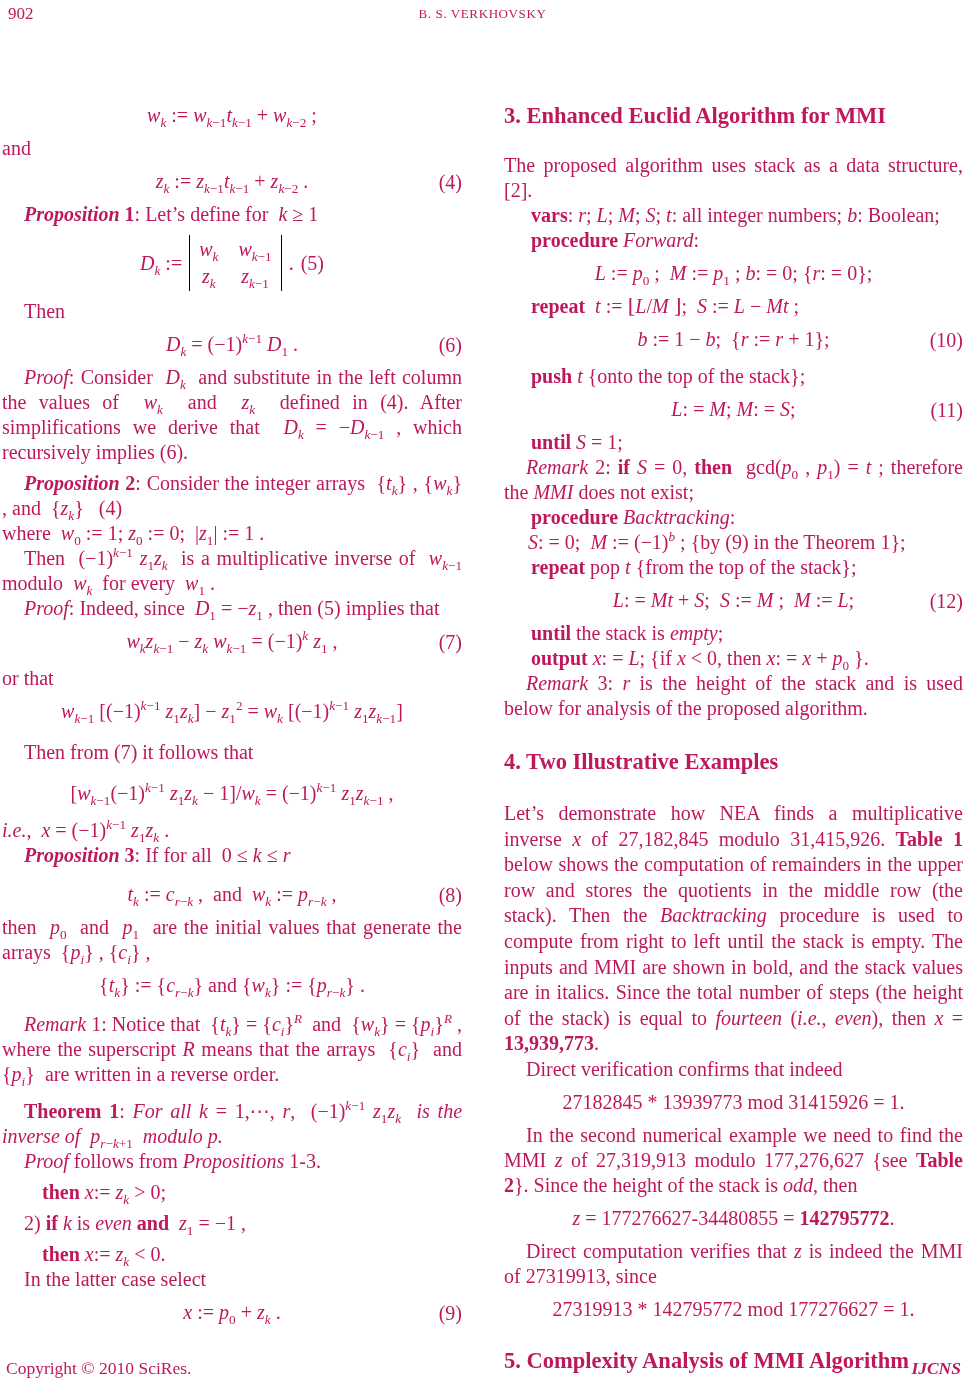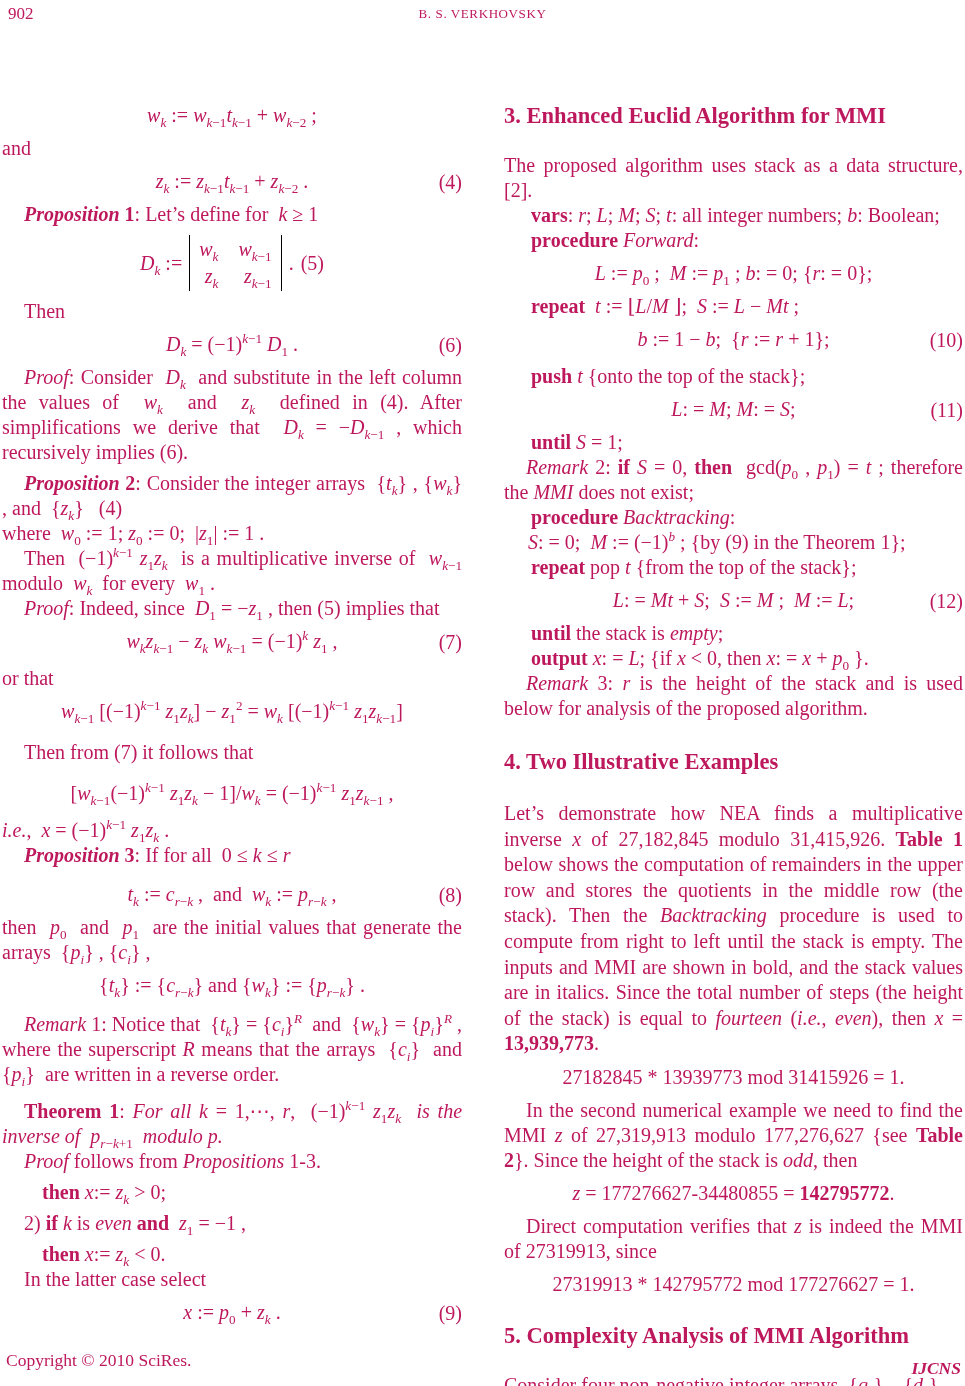--- a/index.html
+++ b/index.html
@@ -18,30 +18,30 @@
   .col-right{left:504px;width:459px;}
   p{margin:0;text-align:justify;}
   .nj{text-align:left;}
   .ind{text-indent:22px;}
   .ind2{padding-left:40px;}
   .alg{padding-left:27px;text-align:left;}
   .eq{position:relative;text-align:center;padding:8px 0;}
   .eq .num{position:absolute;right:0;top:50%;transform:translateY(-50%);}
   .eq-det{position:relative;display:flex;justify-content:center;align-items:center;gap:7px;padding:8px 0;}
   .det-bar{align-self:stretch;border-left:1.6px solid #000;}
-  .det-mat{display:grid;grid-template-columns:auto auto;column-gap:20px;row-gap:2px;text-align:right;padding:2px 2px;}
+  .det-mat{display:grid;grid-template-columns:auto auto;column-gap:20px;row-gap:2px;text-align:center;padding:2px 2px;}
   .h-sec{font-size:22.5px;font-weight:bold;line-height:30px;text-align:left;}
   sub,sup{font-size:66%;line-height:0;}
   sub{vertical-align:sub;}
   sup{vertical-align:super;}
   .mt4{margin-top:4px;}  .mt6{margin-top:6px;}  .mt8{margin-top:8px;}
   .mt12{margin-top:12px;} .mt16{margin-top:16px;} .mt22{margin-top:22px;}
   .mt24{margin-top:24px;} .mt26{margin-top:26px;}
   .p4{line-height:25.6px;}
-  .ftr-left{position:absolute;left:6px;bottom:16px;font-size:17.5px;line-height:20px;}
+  .ftr-left{position:absolute;left:6px;bottom:8px;font-size:17.5px;line-height:20px;}
   .ftr-right{position:absolute;right:4px;bottom:8px;font-size:17.5px;line-height:20px;font-weight:bold;font-style:italic;}
 </style>
 </head>
 <body>
 
 <div class="page">
 
   <div class="hdr-num">902</div>
   <div class="hdr-title">B. S. VERKHOVSKY</div>
 
@@ -182,20 +182,21 @@
 
     <p class="alg"><b>until</b> the stack is <i>empty</i>;</p>
     <p class="alg"><b>output</b> <i>x</i>: = <i>L</i>; {if <i>x</i> &lt; 0, then <i>x</i>: = <i>x</i> + <i>p</i><sub>0</sub> }.</p>
 
     <p class="ind"><i>Remark</i> 3: <i>r</i> is the height of the stack and is used below for analysis of the proposed algorithm.</p>
 
     <div class="h-sec mt26">4. Two Illustrative Examples</div>
 
     <p class="mt24 p4">Let’s demonstrate how NEA finds a multiplicative inverse <i>x</i> of 27,182,845 modulo 31,415,926. <b>Table 1</b> below shows the computation of remainders in the upper row and stores the quotients in the middle row (the stack). Then the <i>Backtracking</i> procedure is used to compute from right to left until the stack is empty. The inputs and MMI are shown in bold, and the stack values are in italics. Since the total number of steps (the height of the stack) is equal to <i>fourteen</i> (<i>i.e.</i>, <i>even</i>), then <i>x</i> = <b>13,939,773</b>.</p>
 
+    <p class="ind nj">Direct verification confirms that indeed</p>
 
     <div class="eq">
       <span>27182845 * 13939773 mod 31415926 = 1.</span>
     </div>
 
     <p class="ind">In the second numerical example we need to find the MMI <i>z</i> of 27,319,913 modulo 177,276,627 {see <b>Table 2</b>}. Since the height of the stack is <i>odd</i>, then</p>
 
     <div class="eq">
       <span><i>z</i> = 177276627-34480855 = <b>142795772</b>.</span>
     </div>

